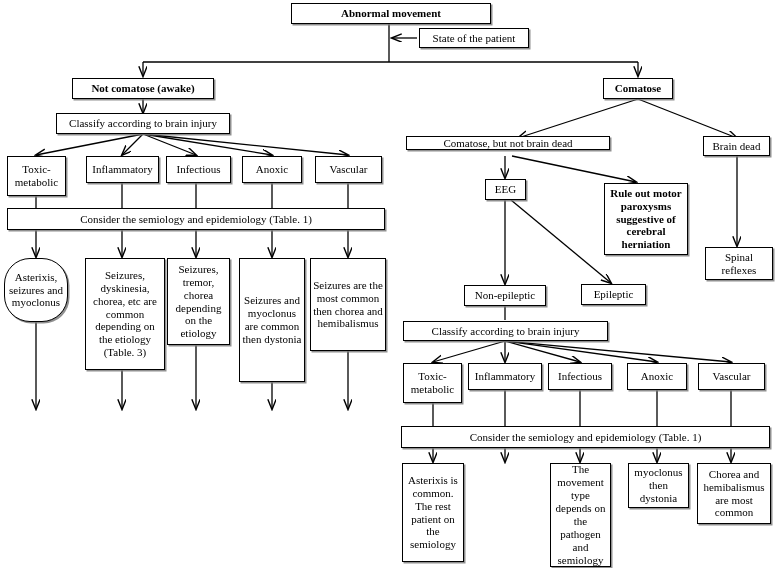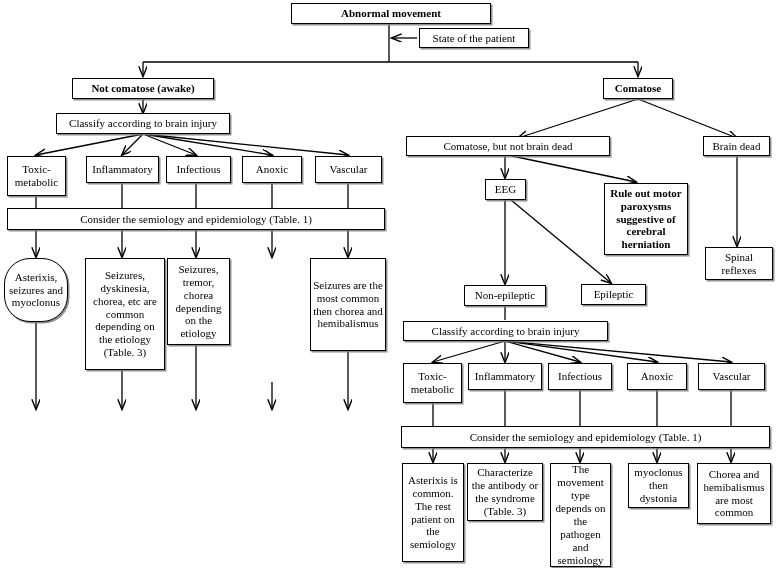--- a/index.html
+++ b/index.html
@@ -161,30 +161,33 @@
 
   <div class="node thick" style="left:4px; top:258px; width:64px; height:64px;border-radius:26px;">
     <span class="txt">Asterixis, seizures and myoclonus</span>
   </div>
   <div class="node thick" style="left:85px; top:258px; width:80px; height:112px;">
     <span class="txt">Seizures, dyskinesia, chorea, etc are common depending on the etiology (Table. 3)</span>
   </div>
   <div class="node thick" style="left:167px; top:258px; width:63px; height:87px;">
     <span class="txt">Seizures, tremor, chorea depending on the etiology</span>
   </div>
+  <div class="node thick" style="left:239px; top:258px; width:66px; height:124px;">
+    <span class="txt">Seizures and myoclonus are common then dystonia</span>
+  </div>
   <div class="node thick" style="left:310px; top:258px; width:76px; height:93px;">
     <span class="txt">Seizures are the most common then chorea and hemibalismus</span>
   </div>
 
 
   <div class="node bold thick" style="left:603px; top:78px; width:70px; height:21px;">
     <span class="txt">Comatose</span>
   </div>
 
-  <div class="node" style="left:406px; top:136px; width:204px; height:20px;">
+  <div class="node" style="left:406px; top:136px; width:204px; height:14px;">
     <span class="txt">Comatose, but not brain dead</span>
   </div>
 
   <div class="node thick" style="left:703px; top:136px; width:67px; height:20px;">
     <span class="txt">Brain dead</span>
   </div>
 
   <div class="node thick" style="left:485px; top:179px; width:41px; height:21px;">
     <span class="txt">EEG</span>
   </div>
@@ -225,23 +228,20 @@
     <span class="txt">Vascular</span>
   </div>
 
   <div class="node" style="left:401px; top:426px; width:369px; height:22px;">
     <span class="txt">Consider the semiology and epidemiology (Table. 1)</span>
   </div>
 
   <div class="node thick" style="left:402px; top:463px; width:62px; height:99px;">
     <span class="txt">Asterixis is common. The rest patient on the semiology</span>
   </div>
-  <div class="node thick" style="left:467px; top:463px; width:76px; height:58px;">
-    <span class="txt">Characterize the antibody or the syndrome (Table. 3)</span>
-  </div>
   <div class="node thick" style="left:550px; top:463px; width:61px; height:104px;">
     <span class="txt">The movement type depends on the pathogen and semiology</span>
   </div>
   <div class="node thick" style="left:628px; top:463px; width:61px; height:45px;">
     <span class="txt">myoclonus then dystonia</span>
   </div>
   <div class="node thick" style="left:697px; top:463px; width:74px; height:61px;">
     <span class="txt">Chorea and hemibalismus are most common</span>
   </div>
 

